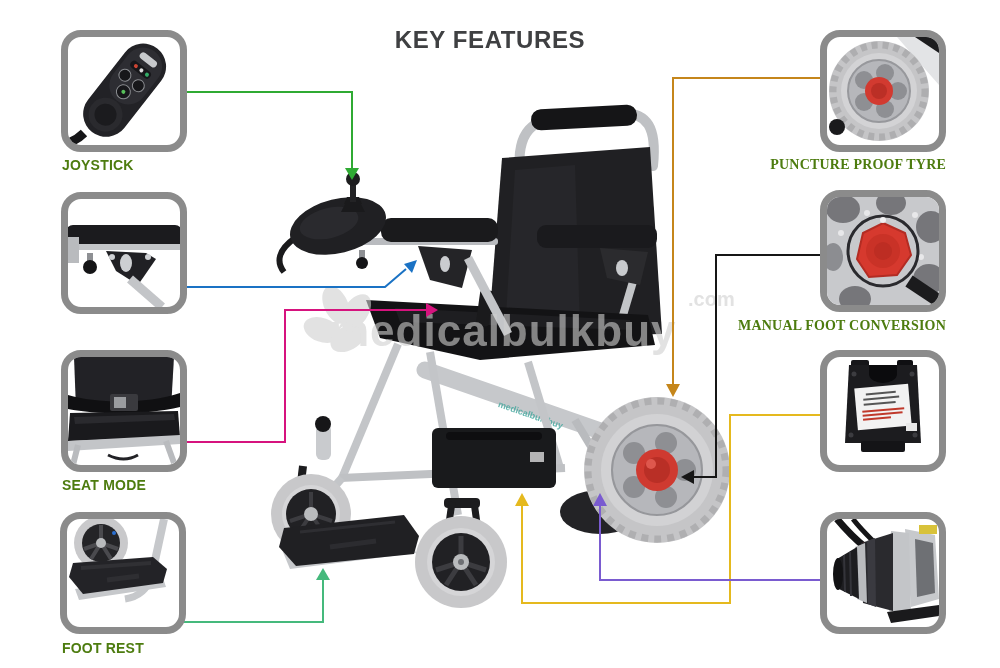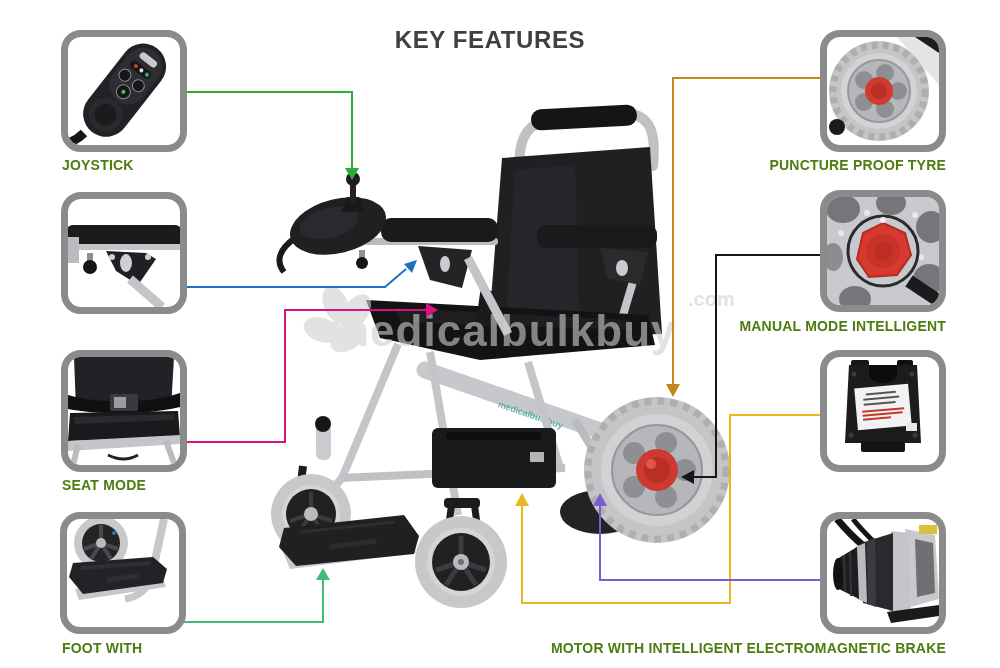--- a/index.html
+++ b/index.html
@@ -6,21 +6,21 @@
   #stage{position:relative;width:1000px;height:668px;background:#ffffff;overflow:hidden;
          font-family:"Liberation Sans",sans-serif;}
   #scene{position:absolute;left:0;top:0;width:1000px;height:668px;}
   .title{position:absolute;top:26px;left:0;width:980px;text-align:center;
          font-size:24px;font-weight:bold;color:#3f4042;letter-spacing:.6px;}
   .box{position:absolute;width:126px;height:122px;border:7px solid #8b8b8b;border-radius:20px;
        background:#ffffff;box-sizing:border-box;overflow:hidden;}
   .box svg{display:block;width:112px;height:108px;}
   .lbl{position:absolute;font-size:14px;font-weight:bold;color:#4d7c0f;
        letter-spacing:.2px;white-space:nowrap;}
-  .lbl.r{text-align:left;}
+  .lbl.r{text-align:left;font-family:Liberation Serif, serif;}
 </style>
 </head>
 <body>
 
 <div id="stage">
 
   <div class="title">KEY FEATURES</div>
 
   <svg id="scene" viewBox="0 0 1000 668">
 
@@ -219,21 +219,21 @@
       <circle cx="34" cy="24" r="5" fill="#b9bbbd"></circle>
       <circle cx="47" cy="14" r="2" fill="#2a6fd0"></circle>
       <path d="M97,0 L84,60" stroke="#c6c8cb" stroke-width="8" fill="none"></path>
       <path d="M84,58 C80,72 70,78 58,80" stroke="#c6c8cb" stroke-width="7" fill="none"></path>
       <path d="M8,70 L96,59 L99,68 L12,81 Z" fill="#c6c8cb"></path>
       <path d="M6,44 L86,38 L100,50 L96,64 L16,75 L2,58 Z" fill="#232327"></path>
       <path d="M14,49 L84,44" stroke="#303034" stroke-width="4" fill="none"></path>
       <path d="M40,61 L72,57" stroke="#2e2e32" stroke-width="5" fill="none"></path>
     </svg>
   </div>
-  <div class="lbl" style="left:62px;top:640px">FOOT WITH</div>
+  <div class="lbl" style="left:62px;top:640px">FOOT REST</div>
 
   <div class="box" style="left:820px;top:30px">
     <svg viewBox="0 0 112 108">
       <path d="M70,0 L112,0 L112,48 Z" fill="#e3e4e6"></path>
       <path d="M88,0 L112,0 L112,16 Z" fill="#1c1c1e"></path>
       <circle cx="52" cy="54" r="50" fill="#c5c5c7"></circle>
       <circle cx="52" cy="54" r="46" fill="none" stroke="#aeaeb0" stroke-width="7" stroke-dasharray="6 5"></circle>
       <circle cx="52" cy="54" r="38" fill="#d3d3d5"></circle>
       <circle cx="52" cy="54" r="31" fill="#b6b7bb" stroke="#97989c" stroke-width="2"></circle>
       <circle cx="71" cy="54" r="9" fill="#8e8f93"></circle>
@@ -262,21 +262,21 @@
       <circle cx="14" cy="36" r="3" fill="#e8e8ea"></circle>
         <circle cx="94" cy="60" r="3" fill="#e8e8ea"></circle>
       <circle cx="56" cy="54" r="35" fill="none" stroke="#2a2a2e" stroke-width="3"></circle>
       <polygon points="56,26 78,36 84,58 70,78 42,80 30,62 36,36" fill="#d6392e" stroke="#b32c23" stroke-width="2"></polygon>
       <circle cx="56" cy="54" r="17" fill="#c93227"></circle>
       <circle cx="56" cy="54" r="9" fill="#bd2d23"></circle>
       <circle cx="56" cy="23" r="3" fill="#f0f0f2"></circle>
       <path d="M82,84 L112,104" stroke="#1b1b1d" stroke-width="13" fill="none"></path>
     </svg>
   </div>
-  <div class="lbl r" style="right:54px;top:318px">MANUAL MODE INTELLIGENT</div>
+  <div class="lbl r" style="right:54px;top:318px">MANUAL FOOT CONVERSION</div>
 
   <div class="box" style="left:820px;top:350px">
     <svg viewBox="0 0 112 108">
       <rect x="24" y="3" width="18" height="10" rx="2" fill="#161619"></rect>
       <rect x="70" y="3" width="16" height="10" rx="2" fill="#0f0f12"></rect>
       <path d="M22,8 L90,8 L94,86 L18,86 Z" fill="#1c1c1f"></path>
       <path d="M42,8 h28 v9 a14,9 0 0 1 -28,0 Z" fill="#0b0b0d"></path>
       <circle cx="27" cy="17" r="2.5" fill="#3c3c40"></circle>
         <circle cx="85" cy="17" r="2.5" fill="#3c3c40"></circle>
       <circle cx="24" cy="78" r="2.5" fill="#3c3c40"></circle>
@@ -306,15 +306,14 @@
       <path d="M64,12 L82,14 L84,94 L62,92 Z" fill="#c3c5c8"></path>
       <path d="M34,24 L66,14 L66,92 L36,84 Z" fill="#2a2a2e"></path>
       <path d="M40,22 L48,19 L49,88 L41,85 Z" fill="#3a3a40"></path>
       <path d="M28,28 L38,24 L40,84 L30,80 Z" fill="#b9bbbe"></path>
       <path d="M10,40 L30,28 L32,80 L12,70 Z" fill="#1d1d20"></path>
       <path d="M17,36 L18,73 M23,33 L24,77" stroke="#34343a" stroke-width="2"></path>
       <ellipse cx="11" cy="55" rx="5" ry="16" fill="#121214"></ellipse>
       <path d="M60,93 L112,86 L112,97 L64,104 Z" fill="#1a1a1c"></path>
     </svg>
   </div>
-  <div class="lbl r" style="right:54px;top:640px">MOTOR WITH INTELLIGENT ELECTROMAGNETIC BRAKE</div>
 
 </div>
 
 </body></html>

